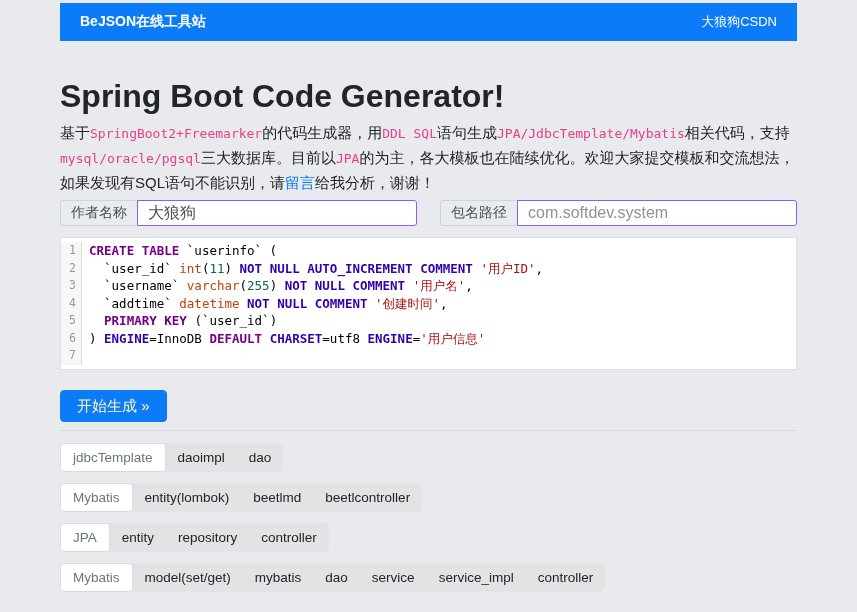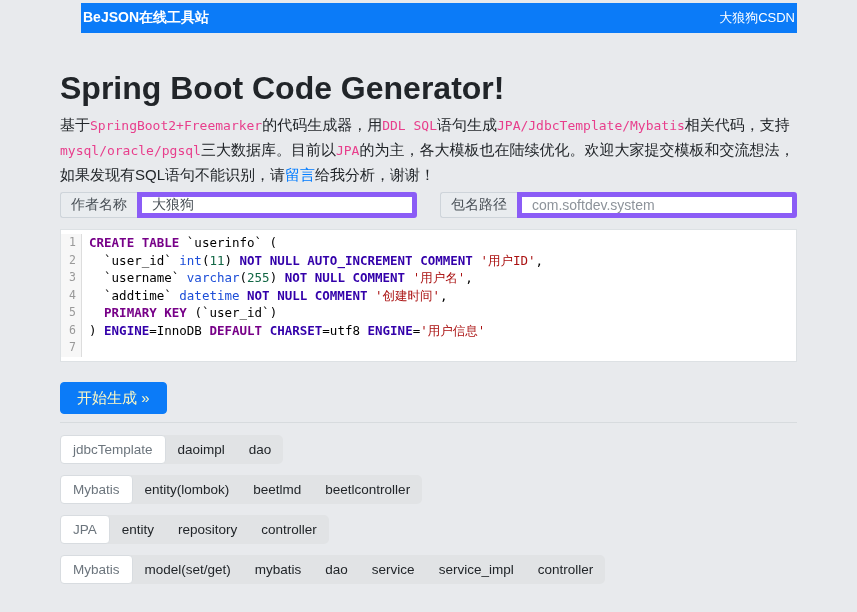--- a/index.html
+++ b/index.html
@@ -7,25 +7,24 @@
   body {
     background:#e8eaed;
     font-family:"Liberation Sans", sans-serif;
     width:857px; height:612px; overflow:hidden;
     color:#212529;
   }
   .page { width:737px; margin:0 auto; }
 
   
   .navbar {
-    margin-top:3px; height:30px;
+    margin-top:3px; height:38px;
     background:#0b7bf8;
     display:flex; align-items:center; justify-content:space-between;
-    padding:0 2px;
-    margin-left:21px;
+    padding:0 20px;
   }
   .navbar a { color:#fff; text-decoration:none; }
   .brand { font-size:14px; font-weight:bold; }
   .nav-right { font-size:13px; }
 
   
   h1.title {
     margin:36px 0 0; font-size:32px; line-height:38px;
     font-weight:600; color:#212529; letter-spacing:0;
   }
@@ -42,22 +41,22 @@
   .form-row { margin-top:5px; display:flex; gap:23px; }
   .input-group { flex:1 1 0; display:flex; height:26px; }
   .ig-label {
     background:#e9ecef; border:1px solid #ced4da; border-right:0;
     border-radius:3px 0 0 3px;
     font-size:14px; color:#495057; padding:0 10px;
     display:flex; align-items:center; white-space:nowrap;
   }
   .ig-input {
     flex:1 1 auto; min-width:0;
-    border:5px solid #8b5cf6; border-radius:0 3px 3px 0;
-    font-size:14px; color:#495057; padding:6px 10px;
+    border:1px solid #8b5cf6; border-radius:0 3px 3px 0;
+    font-size:16px; color:#495057; padding:6px 10px;
     font-family:"Liberation Sans", sans-serif;
     outline:none; background:#fff;
   }
   .ig-input::placeholder { color:#8d939a; }
 
   
   .editor {
     margin-top:11px; background:#fff; border:1px solid #dde1e4;
     padding:4px 0; cursor:text;
   }
@@ -66,21 +65,21 @@
     flex:0 0 21px; text-align:right; padding-right:5px;
     background:#f7f7f7; border-right:1px solid #ddd;
     color:#999; font-family:"DejaVu Sans Mono", monospace; font-size:11.5px;
   }
   .ed-code {
     padding-left:7px; white-space:pre;
     font-family:"DejaVu Sans Mono", monospace; font-size:12.5px; color:#000;
   }
   .tk-kw { color:#770088; font-weight:bold; }
   .tk-bi { color:#3300aa; font-weight:bold; }
-  .tk-ty { color:#1d4ed8; }
+  .tk-ty { color:#c2410c; }
   .tk-nu { color:#116644; }
   .tk-st { color:#aa1111; }
   .tk-pl { color:#000; }
 
   
   .btn-primary {
     margin-top:20px; display:inline-block;
     background:#0b7bf8; color:#fef9c3; border:1px solid #0b7bf8;
     border-radius:4px; font-size:15px; line-height:20px; padding:5px 16px;
     cursor:pointer; font-family:"Liberation Sans", sans-serif;

